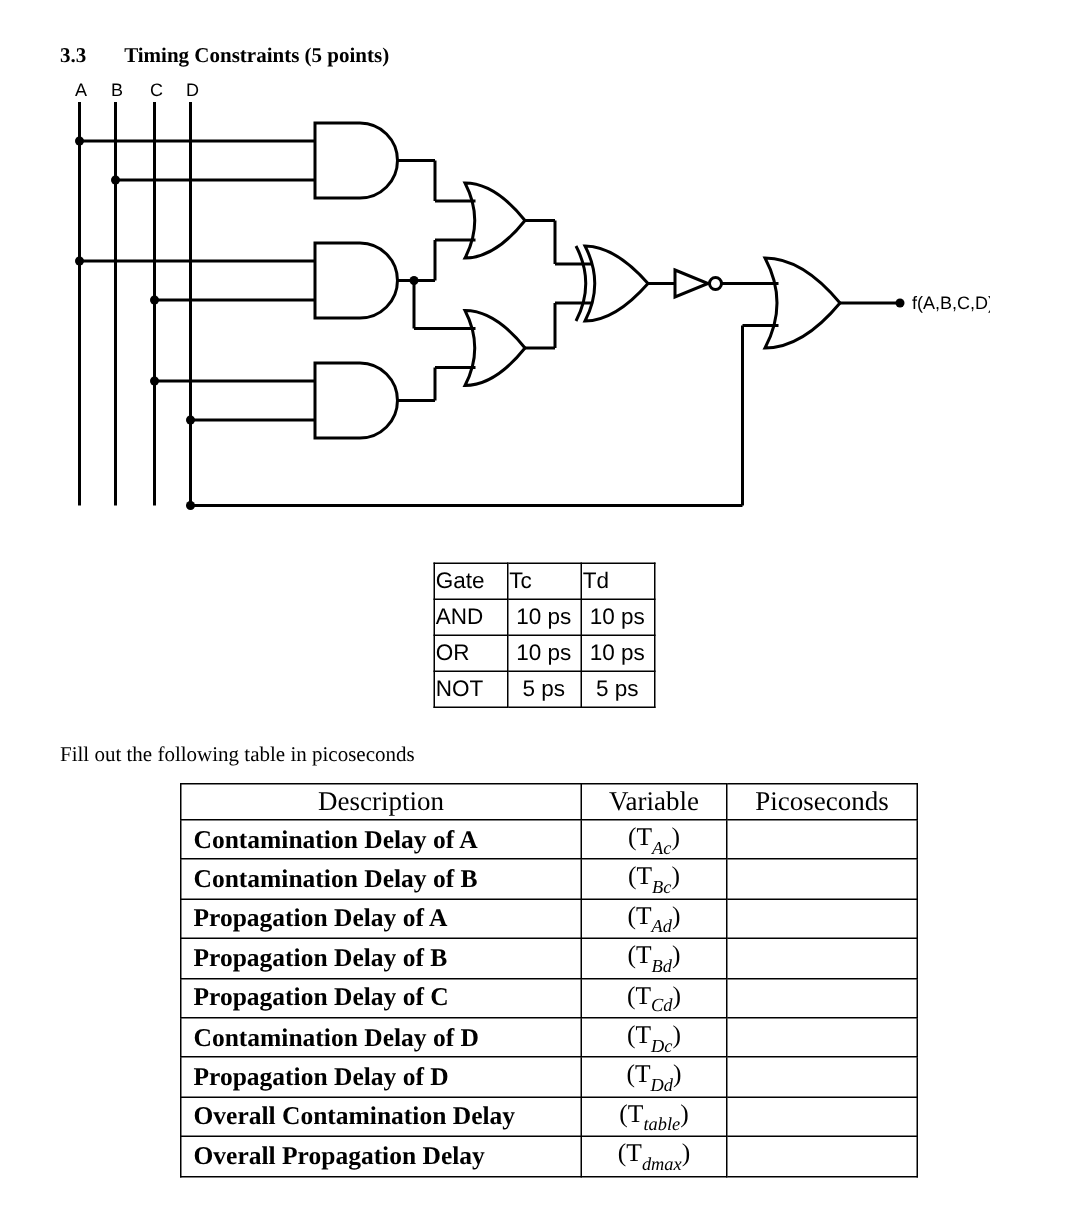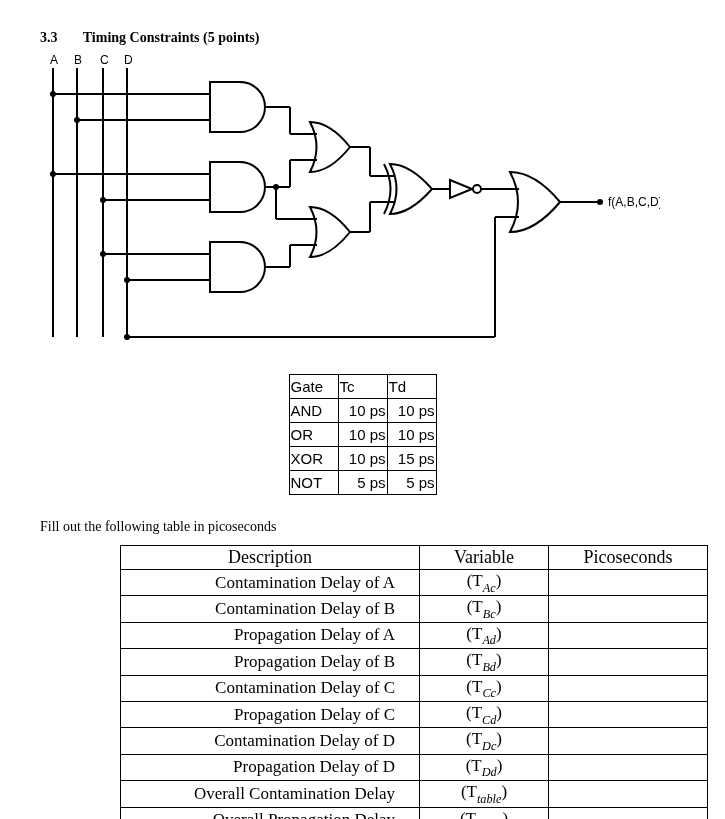--- a/index.html
+++ b/index.html
@@ -28,41 +28,41 @@
       margin: 10px auto 24px auto;
       font-family: Arial, Helvetica, sans-serif;
       font-size: 15px;
     }
     .gate-table td, .gate-table th {
       border: 1.5px solid #000;
       padding: 3px 1px;
       text-align: left;
       min-width: 46px;
     }
-    .gate-table td.num { text-align: right; }
+    .gate-table td.num { text-align: center; }
 
     .instruction {
       font-size: 14px;
       margin-bottom: 10px;
     }
 
     
     .ans-table {
       border-collapse: collapse;
       margin: 0 0 0 80px;
       font-family: "Times New Roman", Times, serif;
       font-size: 17px;
     }
     .ans-table th, .ans-table td {
       border: 1px solid #000;
-      padding: 1px 24px;
+      padding: 1px 8px;
       vertical-align: middle;
     }
     .ans-table th { font-weight: normal; font-size: 18px; }
-    .ans-table td.desc { text-align: right; min-width: 250px; }
+    .ans-table td.desc { min-width: 250px; font-weight: bold; }
     .ans-table td.var { text-align: center; min-width: 80px; white-space: nowrap; }
     .ans-table td.ps { min-width: 110px; }
     .sub { font-size: 0.72em; vertical-align: sub; position: relative; top: 0.1em; font-style: italic; }
   </style>
 </head>
 <body>
 
 <div class="heading">
   <span class="sec-num">3.3</span>
   <span>Timing Constraints (5 points)</span>
@@ -174,25 +174,20 @@
     <td>AND</td>
     <td class="num">10 ps</td>
     <td class="num">10 ps</td>
   </tr>
   <tr>
     <td>OR</td>
     <td class="num">10 ps</td>
     <td class="num">10 ps</td>
   </tr>
   <tr>
-    <td>XOR</td>
-    <td class="num">10 ps</td>
-    <td class="num">15 ps</td>
-  </tr>
-  <tr>
     <td>NOT</td>
     <td class="num">5 ps</td>
     <td class="num">5 ps</td>
   </tr>
 </tbody>
   </table>
 
 <div class="instruction">Fill out the following table in picoseconds</div>
 
 <table class="ans-table">
@@ -220,25 +215,20 @@
     <td class="var">(<span>T</span><span class="sub">Ad</span>)</td>
     <td class="ps"></td>
   </tr>
 
   <tr>
     <td class="desc">Propagation Delay of B</td>
     <td class="var">(<span>T</span><span class="sub">Bd</span>)</td>
     <td class="ps"></td>
   </tr>
 
-  <tr>
-    <td class="desc">Contamination Delay of C</td>
-    <td class="var">(<span>T</span><span class="sub">Cc</span>)</td>
-    <td class="ps"></td>
-  </tr>
 
   <tr>
     <td class="desc">Propagation Delay of C</td>
     <td class="var">(<span>T</span><span class="sub">Cd</span>)</td>
     <td class="ps"></td>
   </tr>
 
   <tr>
     <td class="desc">Contamination Delay of D</td>
     <td class="var">(<span>T</span><span class="sub">Dc</span>)</td>

